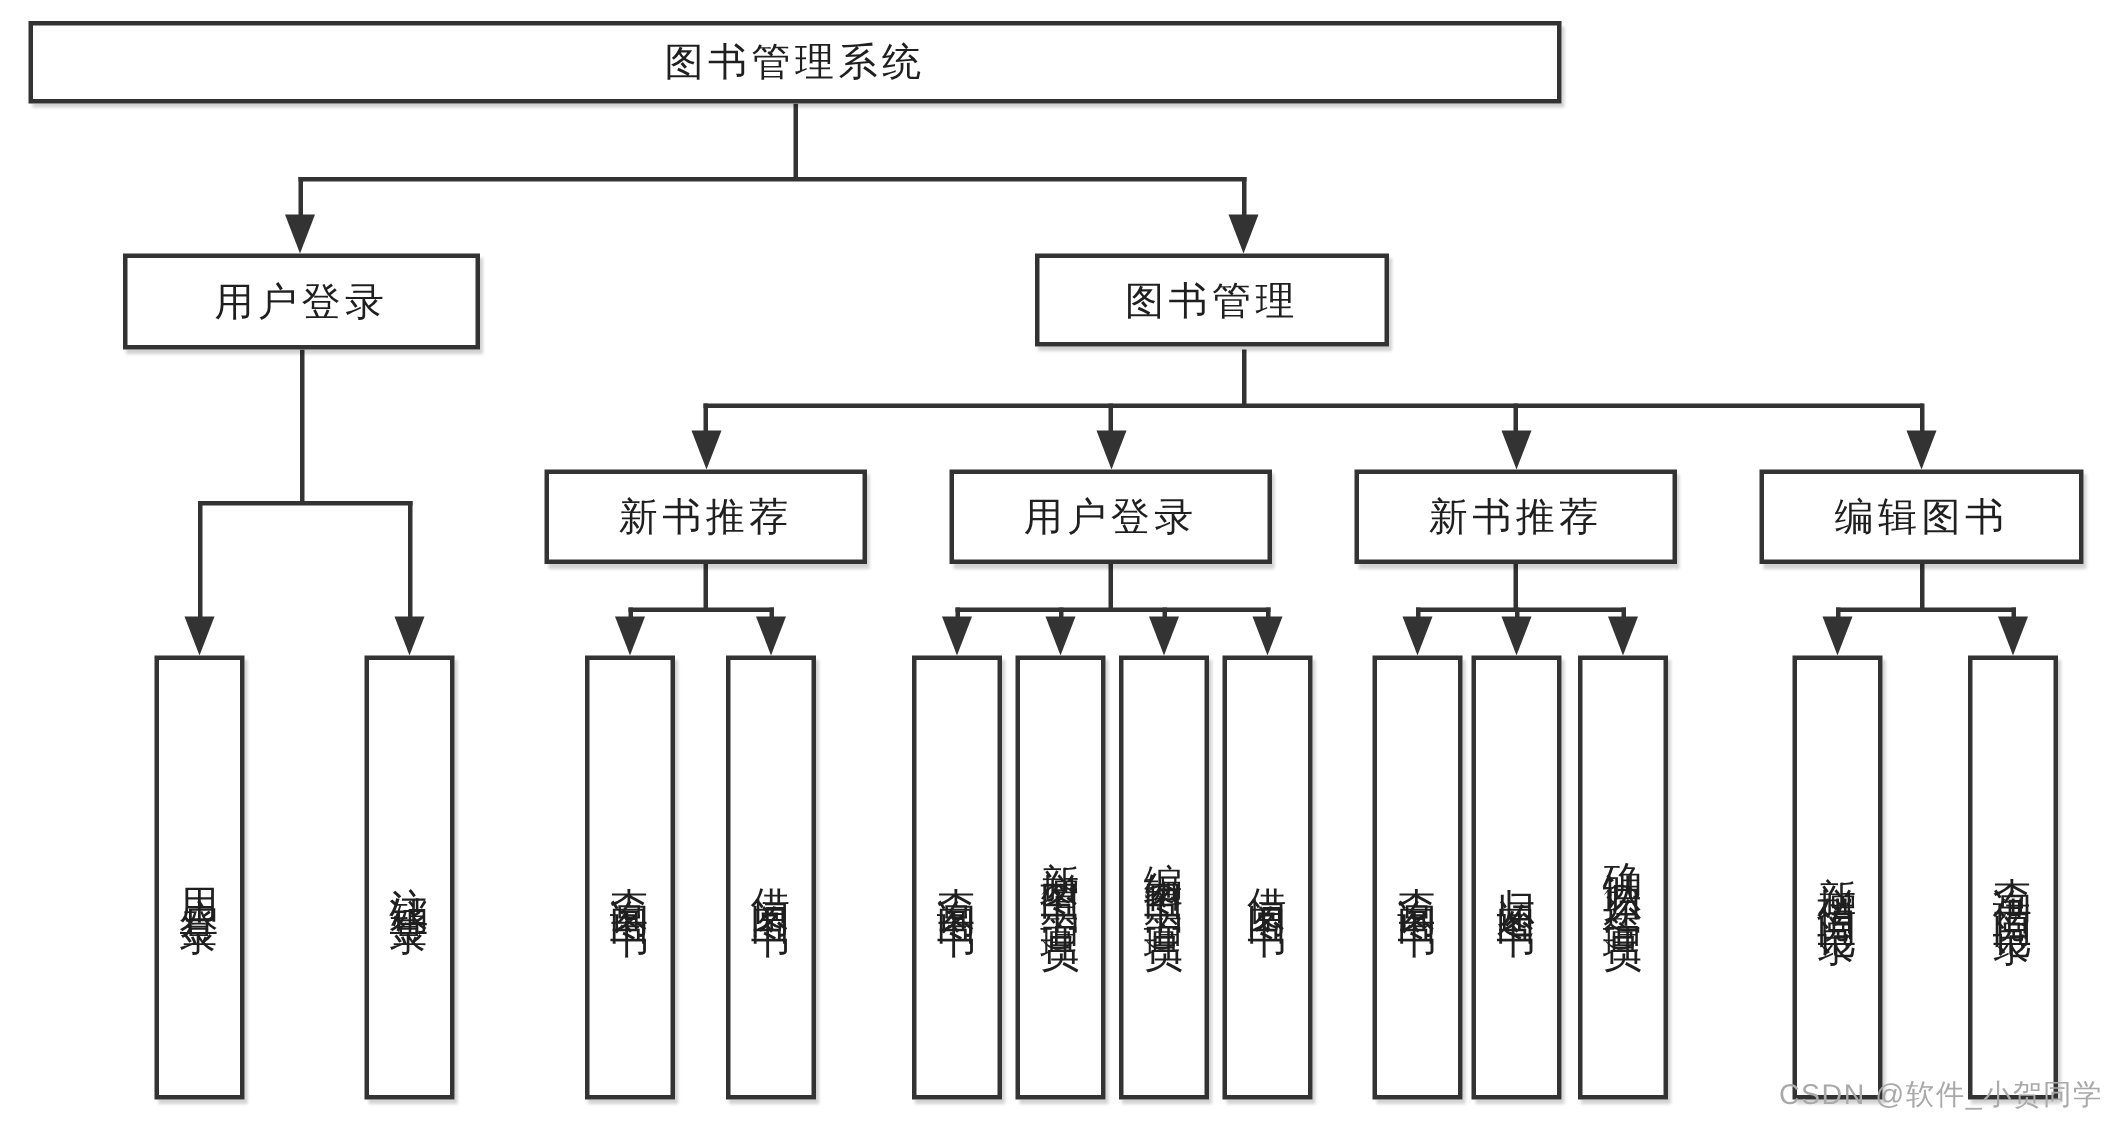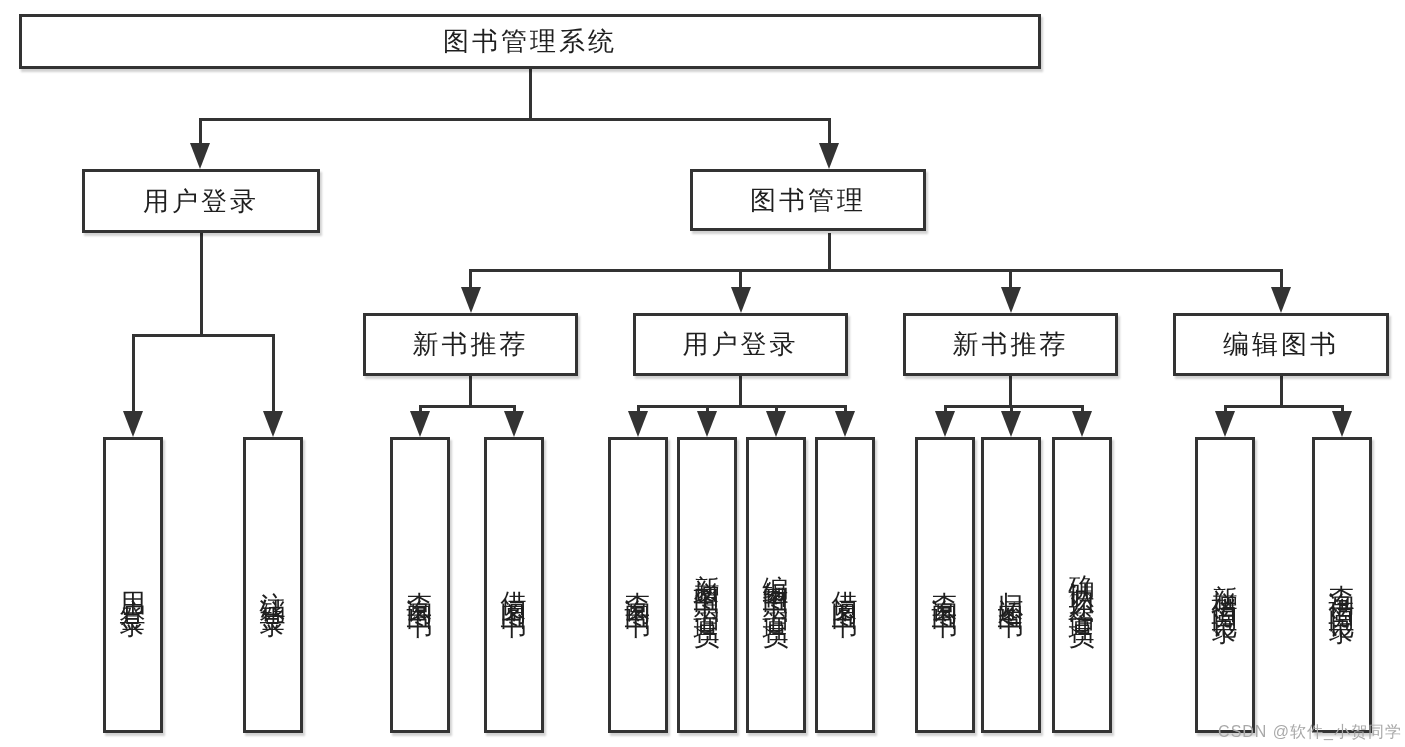--- a/index.html
+++ b/index.html
@@ -18,21 +18,21 @@
     writing-mode:vertical-rl;text-orientation:mixed;
     font-size:26px;line-height:1;letter-spacing:7px;white-space:nowrap;
   }
   .line{position:absolute;background:#333333;}
   .arrow{
     position:absolute;width:0;height:0;
     border-left:10px solid transparent;border-right:10px solid transparent;
     border-top:26px solid #333333;
   }
   .watermark{
-    position:absolute;right:3px;bottom:4px;font-size:16px;letter-spacing:1px;
+    position:absolute;right:3px;bottom:4px;font-size:19px;letter-spacing:1px;
     color:#a9a9a9;white-space:nowrap;
   }
 </style>
 </head>
 <body>
 
 <div class="canvas">
 
   <div class="line" style="left:529px;top:69px;width:3px;height:51px"></div>
   <div class="line" style="left:198.5px;top:118px;width:632px;height:3px"></div>

